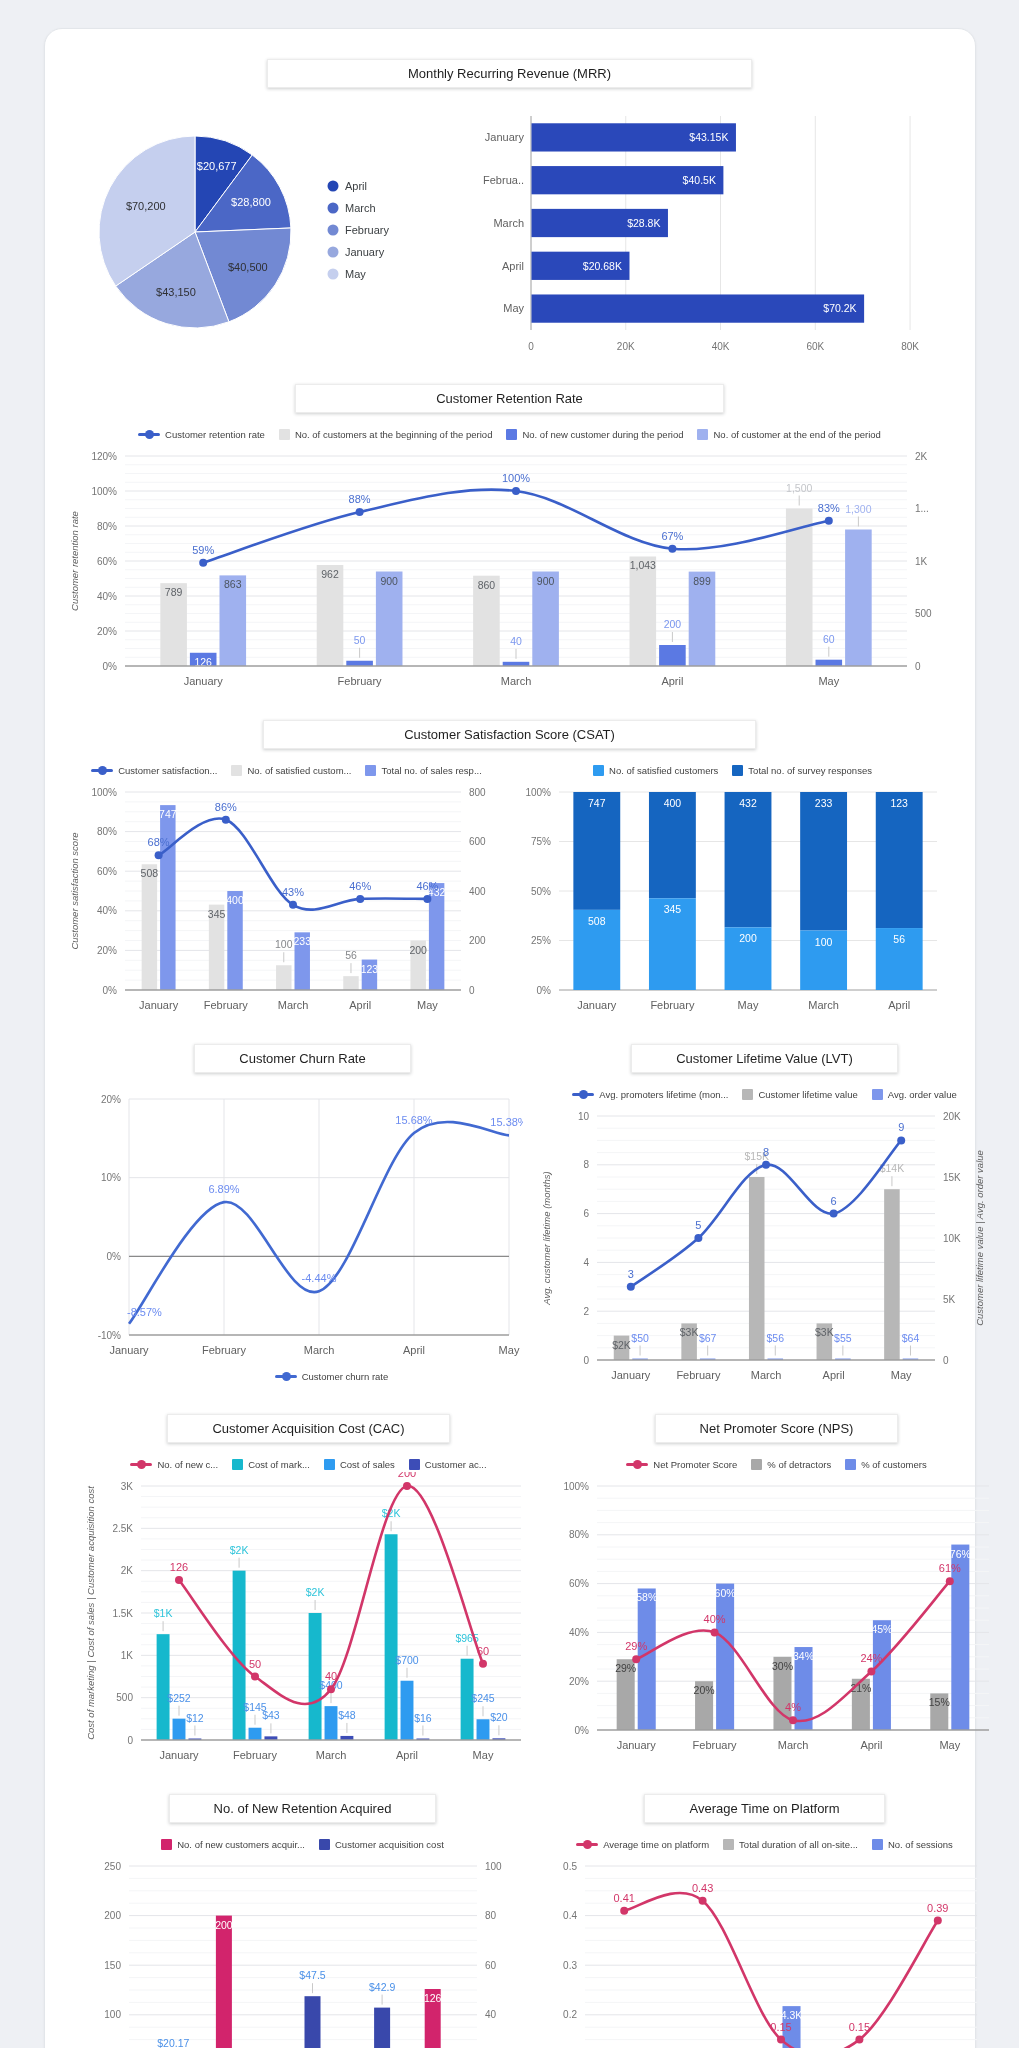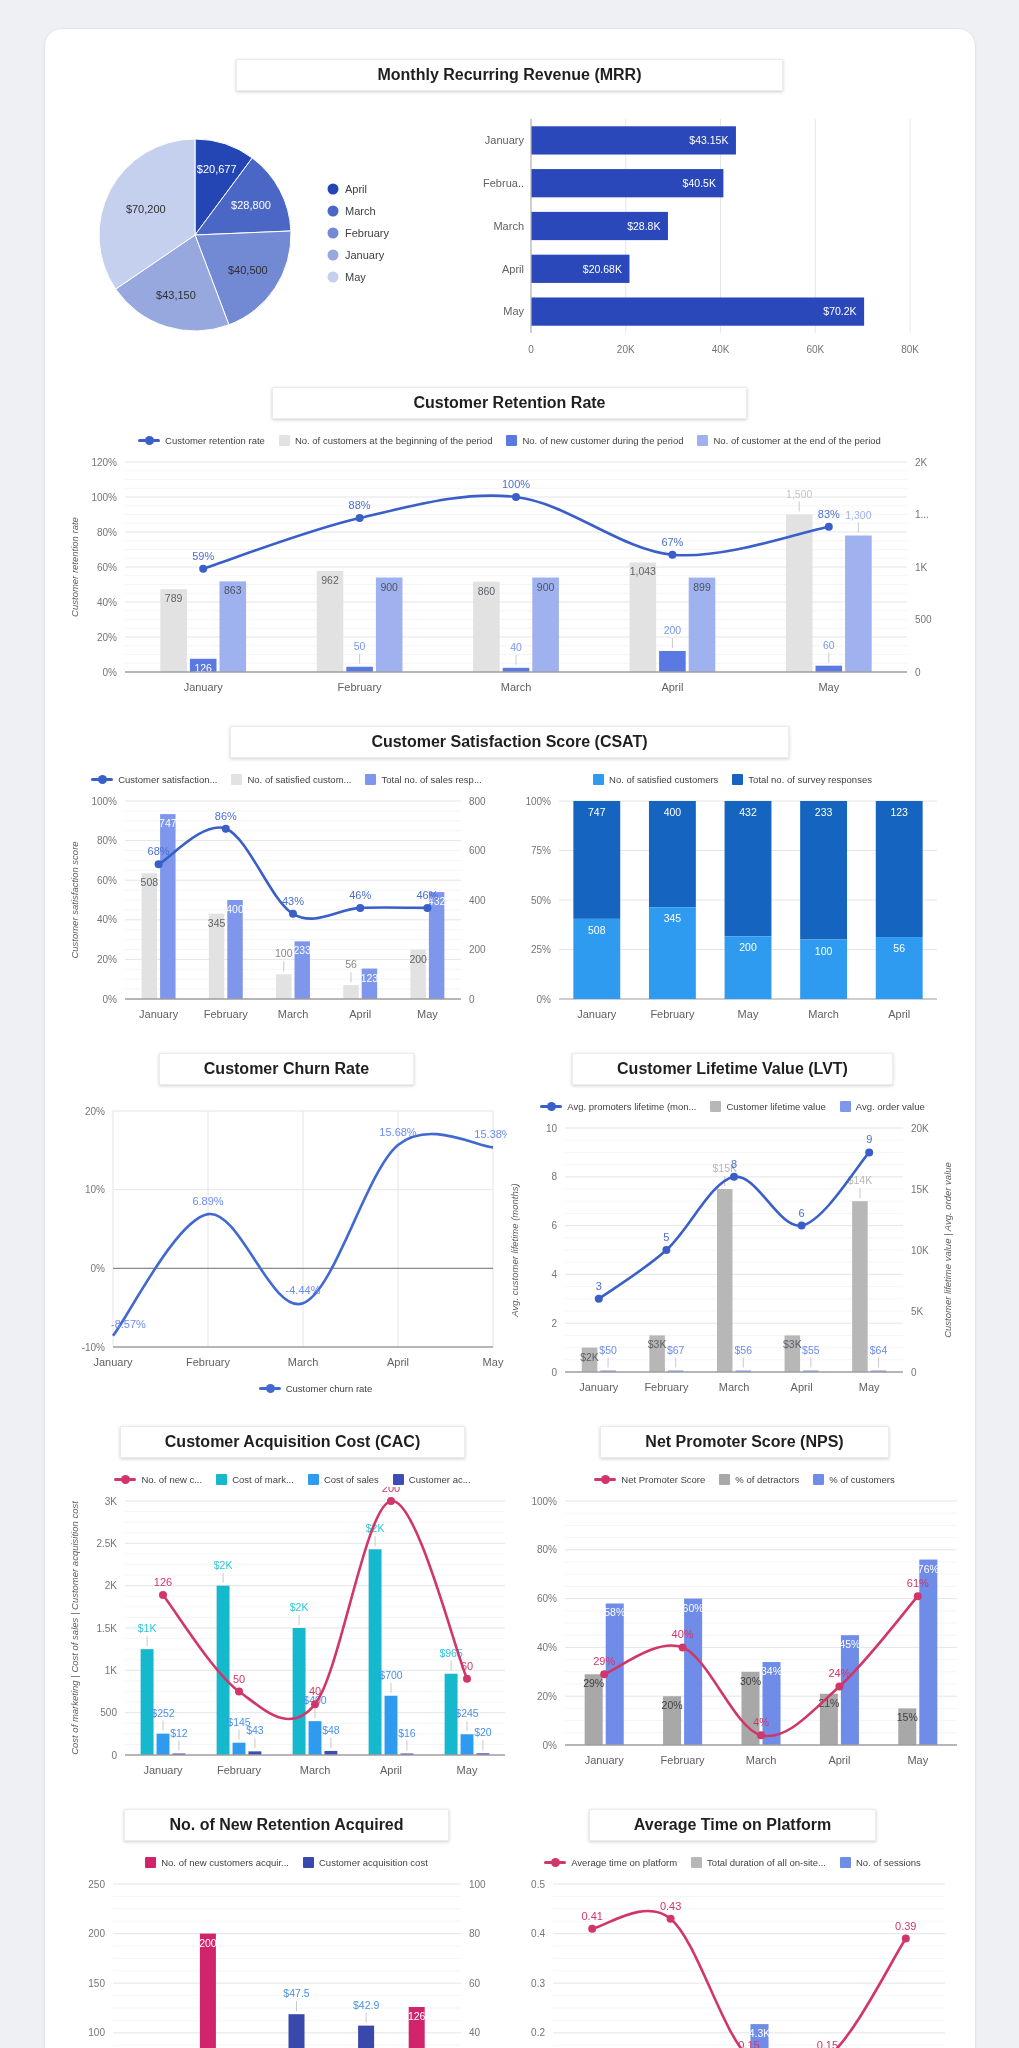--- a/index.html
+++ b/index.html
@@ -1,25 +1,25 @@
 <!DOCTYPE html>
 <html><head>
 <meta charset="utf-8">
 <style>
   html,body{margin:0;padding:0;}
   body{width:1019px;background:#eef0f4;font-family:"Liberation Sans",sans-serif;}
   .card{width:930px;margin:28px auto 0;background:#fff;border:1px solid #e3e6ea;border-radius:18px;
         padding:30px 0 36px;box-shadow:0 1px 3px rgba(0,0,0,.05);}
   .sec{margin-bottom:26px;}
   .chart-title{width:fit-content;margin:0 auto 12px;background:#fff;border:1px solid #ececec;
-        box-shadow:0 1px 3px rgba(60,64,67,.25);padding:6px 44px;font-size:16px;font-weight:700;
+        box-shadow:0 1px 3px rgba(60,64,67,.25);padding:6px 44px;font-size:13px;font-weight:400;
         color:#1f1f1f;text-align:center;white-space:nowrap;}
   .sec-full .chart-title{padding:6px 140px;}
   .row{display:flex;justify-content:space-between;padding:0 22px;}
-  .half{width:452px;}
+  .half{width:452px;margin-left:16px;}
   .chart-box{display:flex;flex-direction:column;align-items:center;}
   .legend{display:flex;justify-content:center;align-items:center;gap:14px;font-size:9.5px;
         color:#424242;margin:4px 0 2px;white-space:nowrap;}
   .legend.bottom{justify-content:flex-start;margin:8px 0 0 58px;}
   .li{display:flex;align-items:center;gap:5px;}
   .sw{width:11px;height:11px;border-radius:1px;flex:0 0 auto;}
   .ln{width:22px;height:3px;border-radius:2px;position:relative;flex:0 0 auto;}
   .ln i{position:absolute;left:7px;top:-3px;width:9px;height:9px;border-radius:50%;}
   svg text{font-family:"Liberation Sans",sans-serif;}
 </style>

